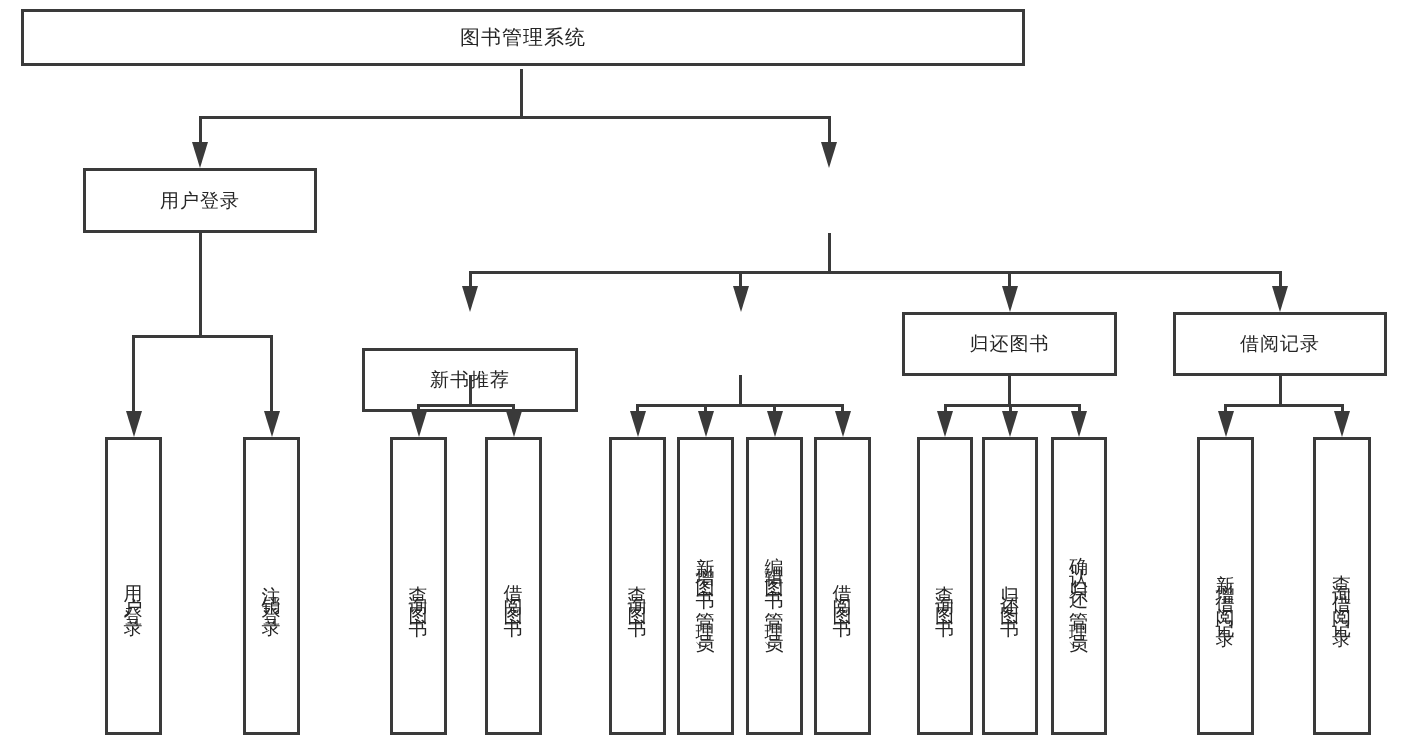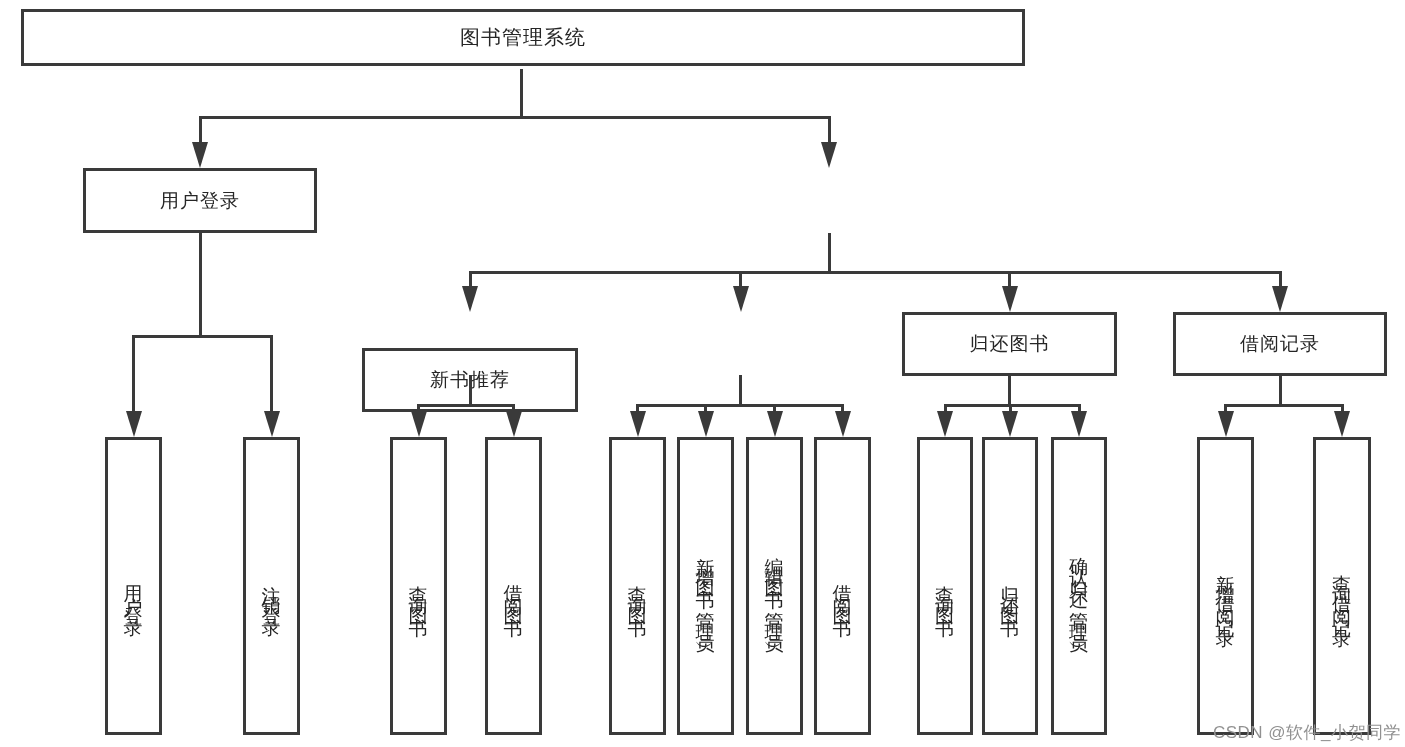--- a/index.html
+++ b/index.html
@@ -184,14 +184,13 @@
       <div class="arrow" style="left: 697.5px; top: 411px;"></div>
       <div class="arrow" style="left: 766.5px; top: 411px;"></div>
       <div class="arrow" style="left: 834.5px; top: 411px;"></div>
       <div class="arrow" style="left: 937px; top: 411px;"></div>
       <div class="arrow" style="left: 1002px; top: 411px;"></div>
       <div class="arrow" style="left: 1071px; top: 411px;"></div>
       <div class="arrow" style="left: 1217.5px; top: 411px;"></div>
       <div class="arrow" style="left: 1334px; top: 411px;"></div>
     </div>
 
-  <div class="watermark">CSDN @软件_小贺同学</div>
 </div>
 
 </body></html>

